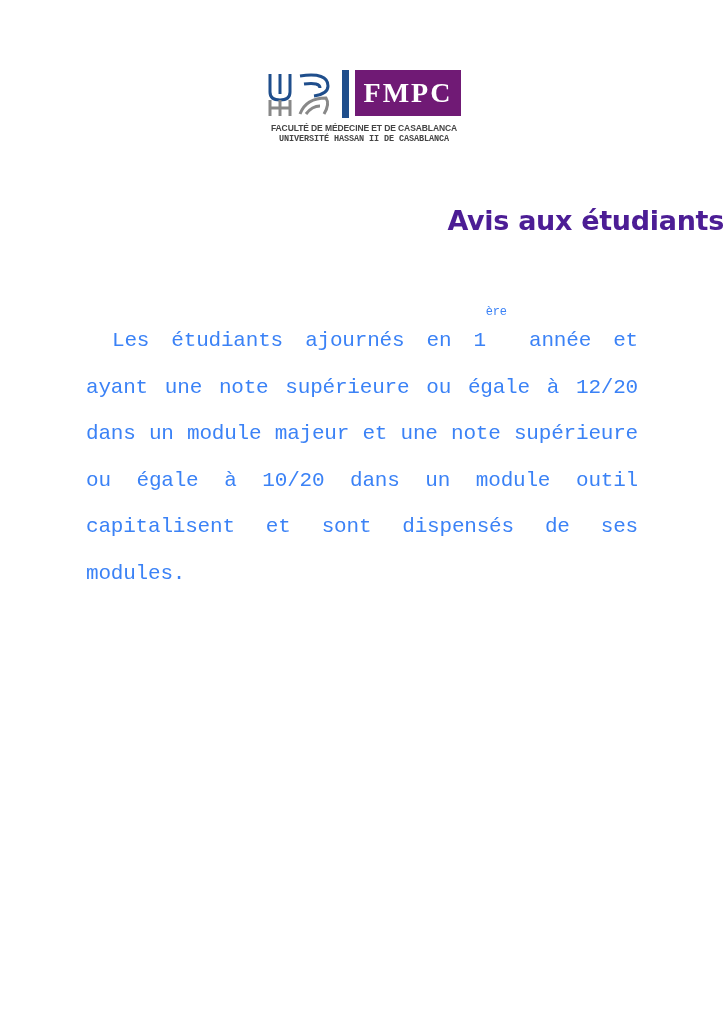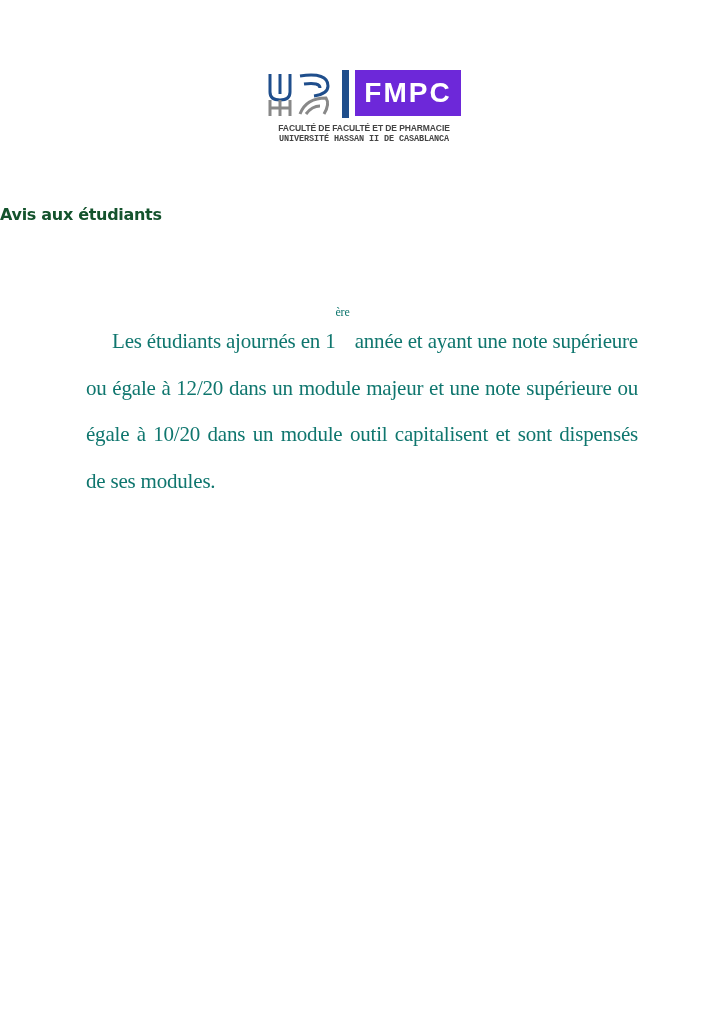--- a/index.html
+++ b/index.html
@@ -1,29 +1,29 @@
 <!DOCTYPE html>
 <html><head>
   <meta charset="utf-8">
   <style>
     html, body { margin:0; padding:0; background:#ffffff; }
     body { width:724px; height:1024px; position:relative; overflow:hidden; }
     .logo { position:absolute; left:264px; top:68px; width:200px; height:80px; }
     .logo-mark { position:absolute; left:2px; top:2px; width:72px; height:48px; }
     .logo-bar { position:absolute; left:78px; top:2px; width:7px; height:48px; background:#1f4e8c; }
-    .logo-box { position:absolute; left:91px; top:2px; width:106px; height:46px; background:#6d28d9;
-                color:#fff; font-family:Liberation Sans, sans-serif; font-weight:bold; font-size:28px;
+    .logo-box { position:absolute; left:91px; top:2px; width:106px; height:46px; background:#701a75;
+                color:#fff; font-family:Liberation Serif, serif; font-weight:bold; font-size:28px;
                 letter-spacing:2px; display:flex; align-items:center; justify-content:center; }
     .logo-line { position:absolute; left:0; width:200px; text-align:center; color:#444;
                  font-family:"Liberation Sans", sans-serif; font-weight:bold; font-size:8.5px; letter-spacing:-0.1px; }
     .l1 { top:55px; } .l2 { top:66px;font-family:Liberation Mono, monospace; }
-    .title { position:absolute; left:0; width:724px; top:205px; text-align:left;
-             font-family:"DejaVu Sans", sans-serif; font-weight:bold; font-size:16px; color:#14532d; letter-spacing:-0.3px; }
+    .title { position:absolute; left:0; width:724px; top:205px; text-align:right;
+             font-family:"DejaVu Sans", sans-serif; font-weight:bold; font-size:27px; color:#4c1d95; letter-spacing:-0.3px; }
     .body-text { position:absolute; left:86px; width:552px; top:318px;
-                 font-family:Liberation Serif, serif; font-size:21px; line-height:46.5px; color:#0f766e;
+                 font-family:Liberation Mono, monospace; font-size:21px; line-height:46.5px; color:#3b82f6;
                  text-align:justify; text-indent:26px; letter-spacing:-0.2px; }
     sup { font-size:12px; vertical-align:top; position:relative; top:-6px; line-height:0; }
   </style>
 </head>
 <body>
 
 <div class="logo">
   <svg class="logo-mark" viewBox="0 0 72 48">
     <g fill="none" stroke-width="3">
       <path d="M4 4 V22 Q4 30 14 30 Q24 30 24 22 V4" stroke="#1f4e8c"></path>
@@ -31,19 +31,19 @@
       <path d="M4 30 V46 M24 30 V46 M4 38 H24" stroke="#888"></path>
       <path d="M14 30 V46" stroke="#888"></path>
       <path d="M34 6 Q62 2 62 16 Q62 24 48 26" stroke="#1f4e8c"></path>
       <path d="M38 14 Q54 12 54 18" stroke="#1f4e8c"></path>
       <path d="M34 44 Q40 28 60 28 Q64 34 58 44" stroke="#888"></path>
       <path d="M40 44 Q46 36 54 36" stroke="#888"></path>
     </g>
   </svg>
   <div class="logo-bar"></div>
   <div class="logo-box">FMPC</div>
-  <div class="logo-line l1">FACULTÉ DE FACULTÉ ET DE PHARMACIE</div>
+  <div class="logo-line l1">FACULTÉ DE MÉDECINE ET DE CASABLANCA</div>
   <div class="logo-line l2">UNIVERSITÉ HASSAN II DE CASABLANCA</div>
 </div>
 
 <div class="title">Avis aux étudiants</div>
 
 <div class="body-text"><span>Les étudiants ajournés en 1</span><sup>ère</sup><span> année et ayant une note supérieure ou égale à 12/20 dans un module majeur et une note supérieure ou égale à 10/20 dans un module outil capitalisent et sont dispensés de ses modules.</span></div>
 
 </body></html>

